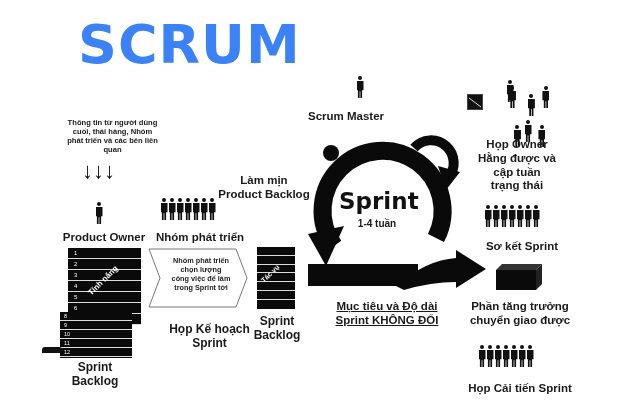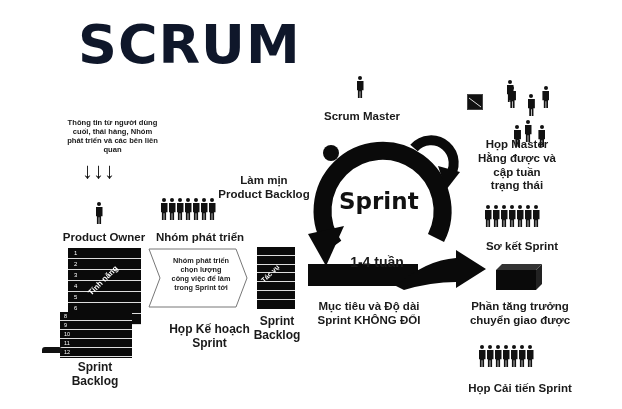--- a/index.html
+++ b/index.html
@@ -1,19 +1,19 @@
 <!DOCTYPE html>
 <html><head>
 <meta charset="utf-8">
 <style>
   html, body { margin: 0; padding: 0; background: #ffffff; }
   body { width: 622px; height: 409px; position: relative; overflow: hidden;
          font-family: "Liberation Sans", "DejaVu Sans", sans-serif; color: #111; }
   .abs { position: absolute; }
-  .title { left: 78px; top: 18px; font-family: "DejaVu Sans", sans-serif; font-size: 54px; font-weight: bold; letter-spacing: 1px; color: #0f172a; line-height: 1; }
+  .title { left: 78px; top: 18px; font-family: "DejaVu Sans", sans-serif; font-size: 54px; font-weight: bold; letter-spacing: 1px; color: #3b82f6; line-height: 1; }
   .lbl { font-weight: bold; text-align: center; line-height: 1.2; color: #1a1a1a; }
   .lbl-md { font-size: 11.5px; }
   .lbl-xs { font-size: 7.5px; }
   .person { display: inline-block; width: 7px; height: 22px; position: relative; margin: 0 0.5px; }
   .person::before { content: ""; position: absolute; left: 1.5px; top: 0; width: 4px; height: 4px; border-radius: 50%; background: #111; }
   .person::after { content: ""; position: absolute; left: 0; top: 5px; width: 7px; height: 17px; background: #111;
      clip-path: polygon(0 0,100% 0,100% 55%,80% 55%,80% 100%,55% 100%,55% 60%,45% 60%,45% 100%,20% 100%,20% 55%,0 55%); }
   .backlog { background: #0a0a0a; }
   .row { height: 11px; border-bottom: 1.5px solid #ddd; box-sizing: border-box; color: #fff; font-size: 6px; padding-left: 6px; line-height: 10px; }
   .chev { left: 148px; top: 248px; width: 100px; height: 60px; }
@@ -94,61 +94,61 @@
   <div>Sprint</div>
   <div>Backlog</div>
 </div>
 
 <div class="abs lbl lbl-md" style="left:214px; top:138px; width:100px;margin-top:36px;">
   <div>Làm mịn</div>
   <div>Product Backlog</div>
 </div>
 
 <div class="abs" style="left:356px; top:76px;"><span class="person"></span></div>
-<div class="abs lbl lbl-md" style="left:312px; top:110px; width:100px;">Scrum Master</div>
+<div class="abs lbl lbl-md" style="left:296px; top:110px; width:100px;">Scrum Master</div>
 
 <svg class="abs" style="left:296px; top:118px;" width="200" height="172" viewBox="0 0 200 172">
 
   <path d="M 38,128 A 60,60 0 1 1 140,120" fill="none" stroke="#0a0a0a" stroke-width="18"></path>
 
   <polygon points="12,116 48,108 30,148" fill="#0a0a0a"></polygon>
 
   <circle cx="35" cy="35" r="8" fill="#0a0a0a"></circle>
 
   <path d="M 118,30 A 22,22 0 1 1 152,60" fill="none" stroke="#0a0a0a" stroke-width="10"></path>
   <polygon points="142,48 164,54 150,72" fill="#0a0a0a"></polygon>
 
   <path d="M 12,140 L 120,140 Q 140,140 146,136" fill="none" stroke="#0a0a0a" stroke-width="0"></path>
   <rect x="12" y="146" width="110" height="22" fill="#0a0a0a"></rect>
   <path d="M 100,168 Q 130,142 160,140 L 160,132 L 190,151 L 160,170 L 160,164 Q 135,164 108,172 Z" fill="#0a0a0a"></path>
 </svg>
 <div class="abs" style="left:339px; top:190px; width:76px; text-align:center; font-family:'DejaVu Sans', sans-serif; font-size:23px; font-weight:bold; color:#111; line-height:1;">Sprint</div>
-<div class="abs lbl" style="left:339px; top:218px; width:76px; font-size:14px;margin-top:36px;">1-4 tuần</div>
+<div class="abs lbl" style="left:339px; top:218px; width:76px; font-size:10px;">1-4 tuần</div>
 
-<div class="abs lbl lbl-md" style="left:314px; top:300px; width:110px;">
+<div class="abs lbl lbl-md" style="left:332px; top:300px; width:110px;text-decoration:underline;">
   <div>Mục tiêu và Độ dài</div>
   <div>Sprint KHÔNG ĐỔI</div>
 </div>
 
 <div class="abs" style="left:467px; top:94px; width:14px; height:14px; background:#111; border:1px solid #444;">
   <svg width="14" height="14" viewBox="0 0 14 14">
       <line x1="1" y1="3" x2="13" y2="12" stroke="#ddd" stroke-width="1"></line>
     </svg>
 </div>
 <div class="abs" style="left:490px; top:80px; width:46px; height:42px;">
   <span class="person abs" style="left:16px; top:0;"></span>
   <span class="person abs" style="left:6px; top:6px;"></span>
   <span class="person abs" style="left:27px; top:6px;"></span>
   <span class="person abs" style="left:0; top:14px;"></span>
   <span class="person abs" style="left:34px; top:14px;"></span>
   <span class="person abs" style="left:11px; top:19px;"></span>
   <span class="person abs" style="left:23px; top:19px;"></span>
 </div>
 <div class="abs lbl lbl-md" style="left:472px; top:138px; width:90px;">
-  <div>Họp Master</div>
+  <div>Họp Owner</div>
   <div>Hằng được và</div>
   <div>cập tuần</div>
   <div>trạng thái</div>
 </div>
 
 <div class="abs" style="left:484px; top:205px;">
   <span class="person"></span><span class="person"></span><span class="person"></span><span class="person"></span><span class="person"></span><span class="person"></span><span class="person"></span>
 </div>
 <div class="abs lbl lbl-md" style="left:472px; top:240px; width:100px;">Sơ kết Sprint</div>
 

